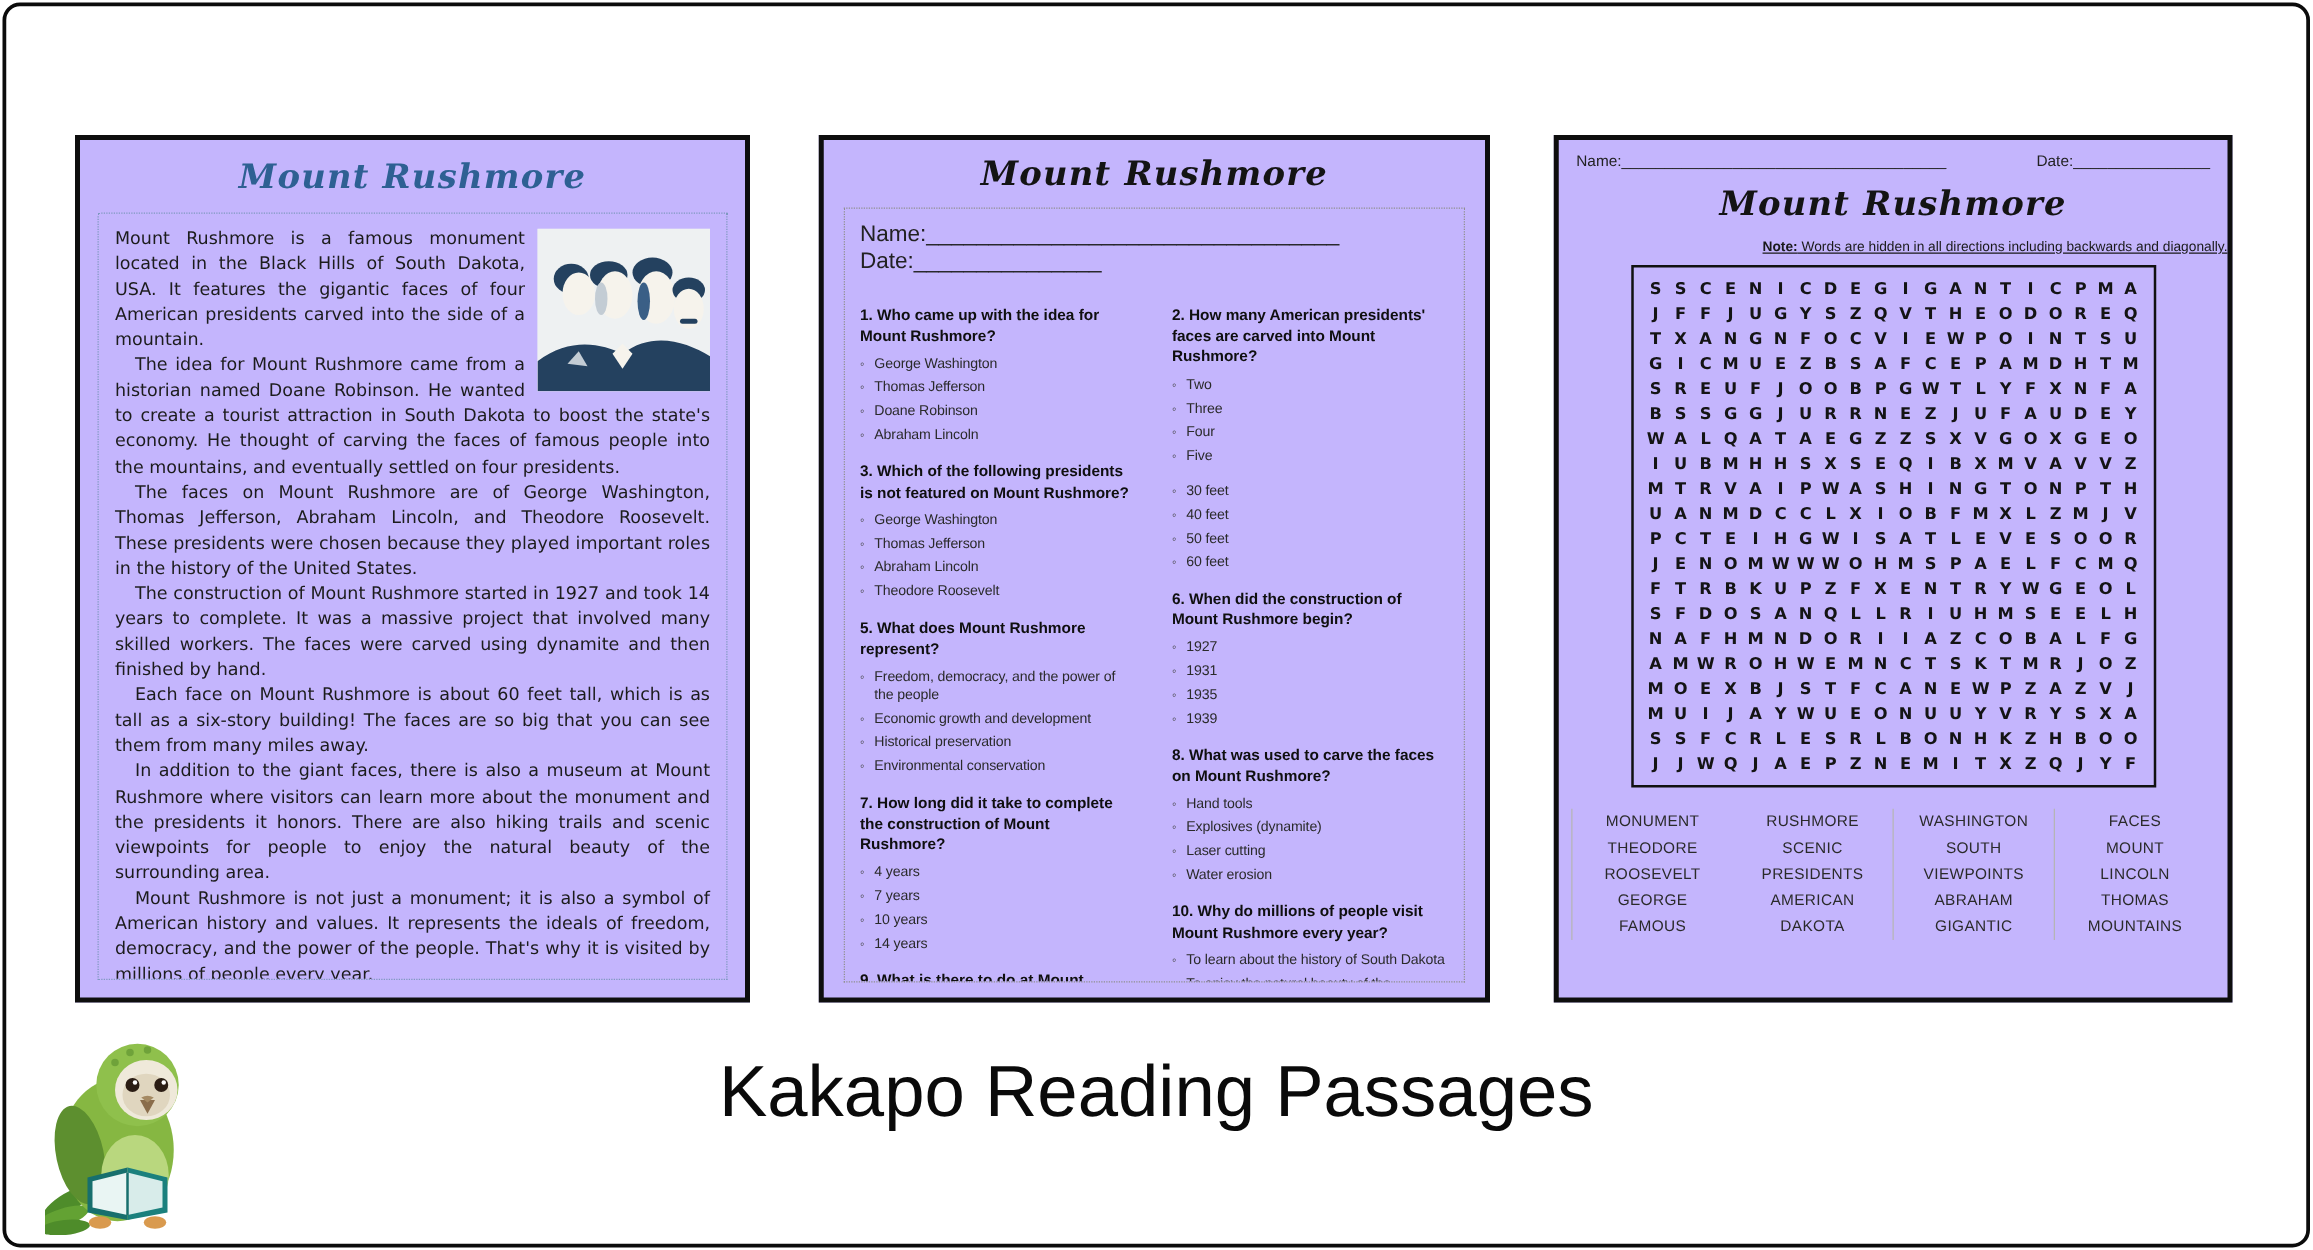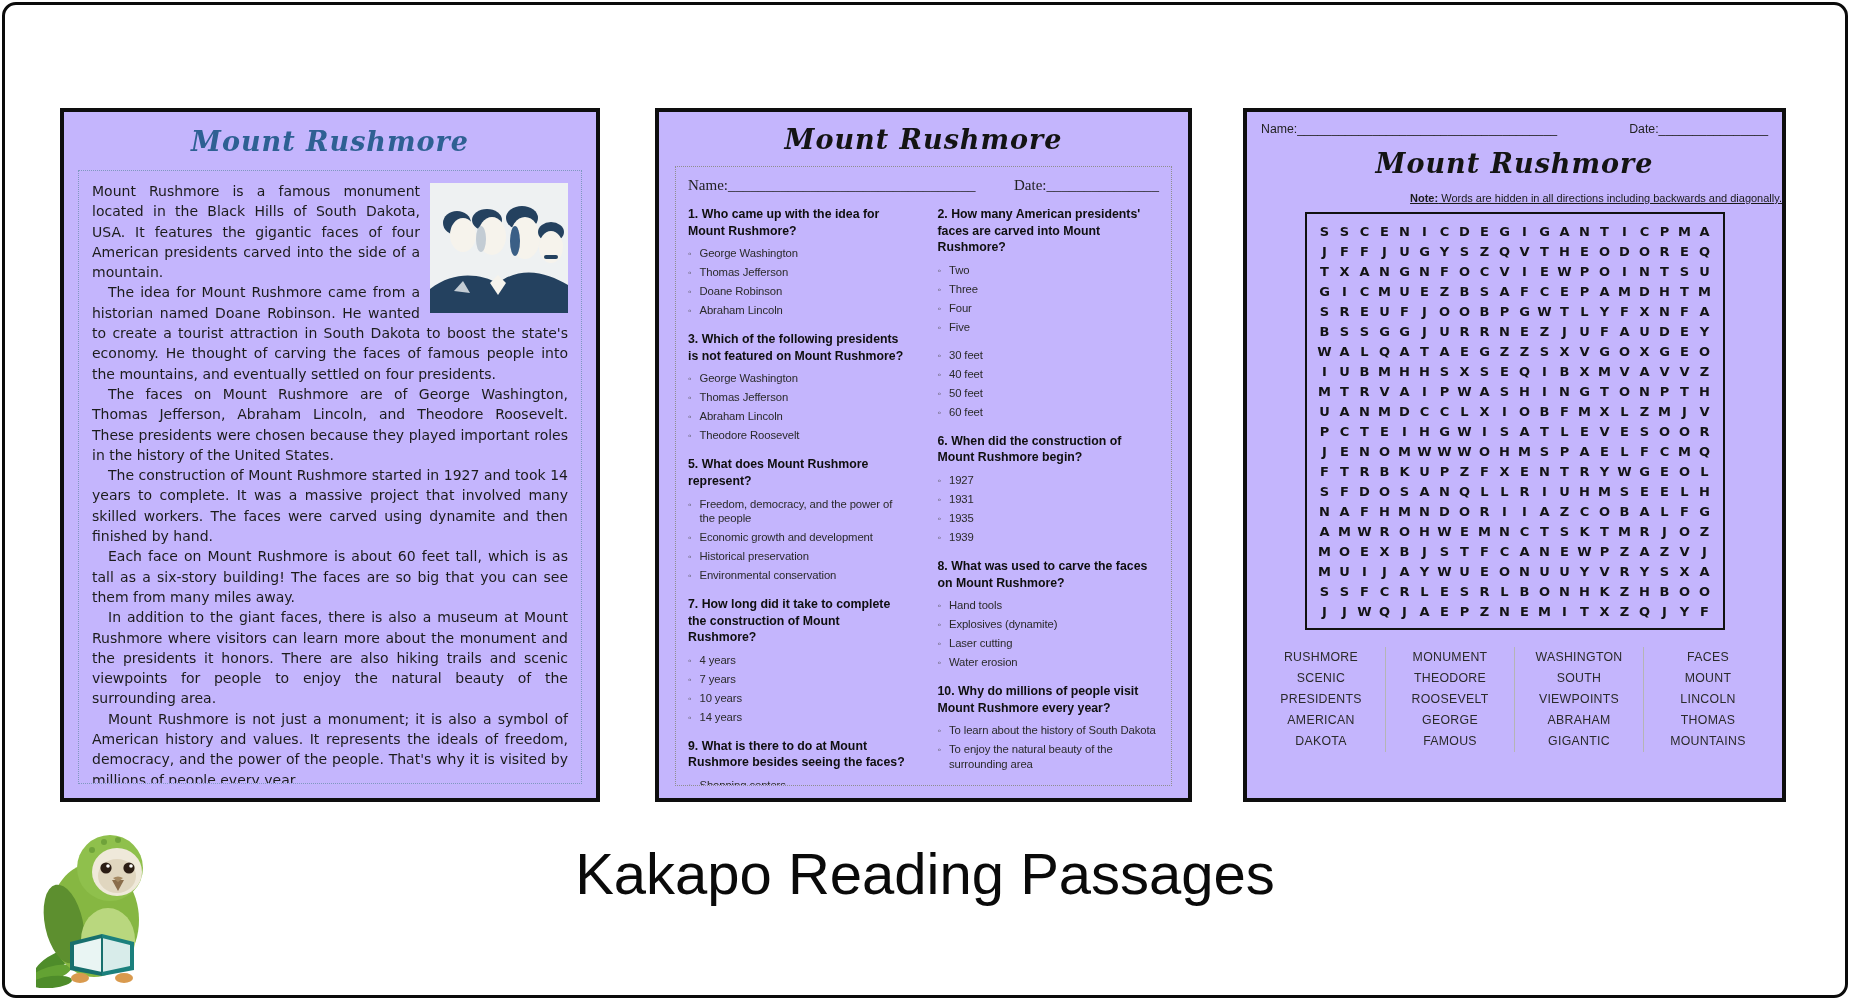--- a/index.html
+++ b/index.html
@@ -37,23 +37,23 @@
     float:right;width:138px;height:130px;margin:2px 0 6px 10px;background:#eef1f2;
   }
   .para{margin:0;}
   .para.indent{text-indent:16px;}
 
   
   .q-box{
     position:absolute;left:16px;right:16px;top:54px;bottom:12px;
     border:1px dotted #8f8f8f;padding:10px 12px;box-sizing:border-box;overflow:hidden;
   }
-  .q-header{display:flex;justify-content:space-between;font-size:15px;color:#222;
-    font-family:Liberation Serif, serif;}
-  .q-cols{display:flex;gap:28px;margin-top:12px;}
+  .q-header{display:flex;justify-content:space-between;font-size:18px;color:#222;
+    font-family:Liberation Sans, sans-serif;flex-direction:column;}
+  .q-cols{display:flex;gap:28px;margin-top:25px;}
   .q-col{flex:1;min-width:0;}
   .question{margin-bottom:13px;}
   .q-text{
     font-family:"Liberation Sans",sans-serif;font-weight:bold;font-size:12.3px;
     line-height:1.35;color:#0f0f0f;margin-bottom:7px;
   }
   .opt{display:flex;gap:8px;margin:4px 0;font-family:"Liberation Sans",sans-serif;
     font-size:11.3px;letter-spacing:-0.1px;color:#2a2a2a;line-height:1.3;}
   .opt .bullet{color:#444;font-size:10px;line-height:1.5;}
 
@@ -727,33 +727,33 @@
       <span class="cell">I</span>
       <span class="cell">T</span>
       <span class="cell">X</span>
       <span class="cell">Z</span>
       <span class="cell">Q</span>
       <span class="cell">J</span>
       <span class="cell">Y</span>
       <span class="cell">F</span>
     </div>
   <div class="word-list" id="word-list">
+      <div class="word-col">
+        <div class="word">MONUMENT</div>
+        <div class="word">THEODORE</div>
+        <div class="word">ROOSEVELT</div>
+        <div class="word">GEORGE</div>
+        <div class="word">FAMOUS</div>
+      </div>
       <div class="word-col first">
         <div class="word">RUSHMORE</div>
         <div class="word">SCENIC</div>
         <div class="word">PRESIDENTS</div>
         <div class="word">AMERICAN</div>
         <div class="word">DAKOTA</div>
-      </div>
-      <div class="word-col">
-        <div class="word">MONUMENT</div>
-        <div class="word">THEODORE</div>
-        <div class="word">ROOSEVELT</div>
-        <div class="word">GEORGE</div>
-        <div class="word">FAMOUS</div>
       </div>
       <div class="word-col">
         <div class="word">WASHINGTON</div>
         <div class="word">SOUTH</div>
         <div class="word">VIEWPOINTS</div>
         <div class="word">ABRAHAM</div>
         <div class="word">GIGANTIC</div>
       </div>
       <div class="word-col">
         <div class="word">FACES</div>

